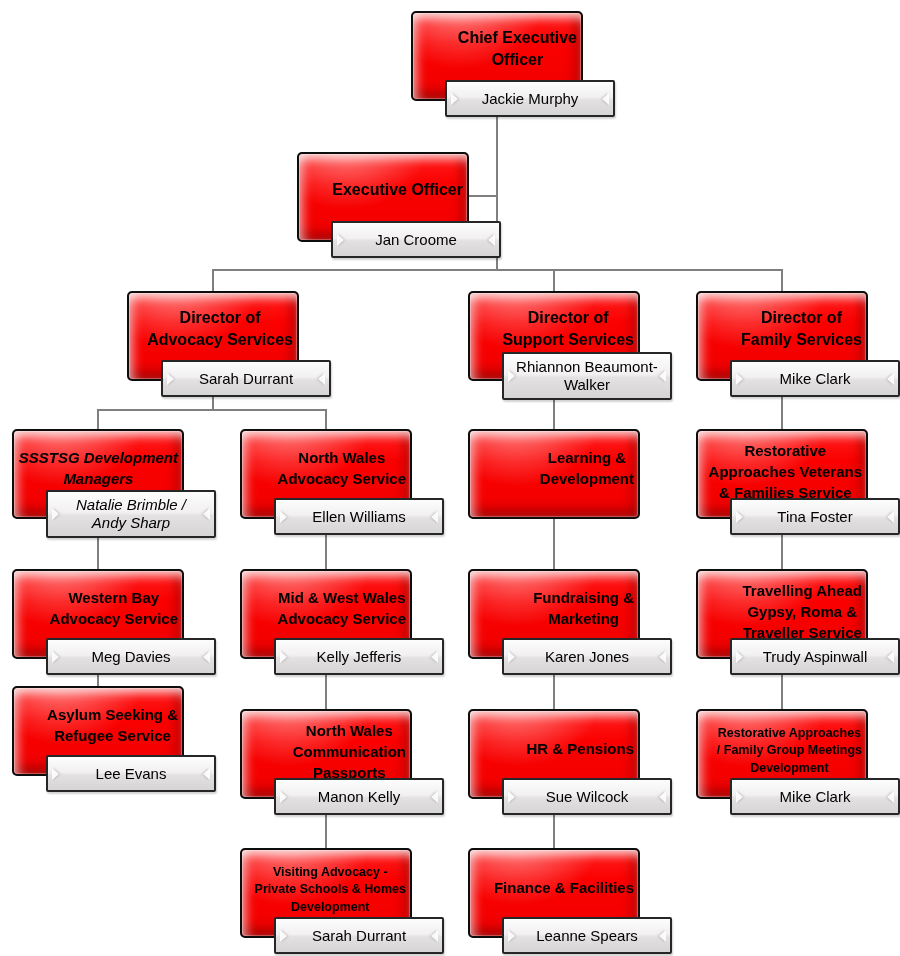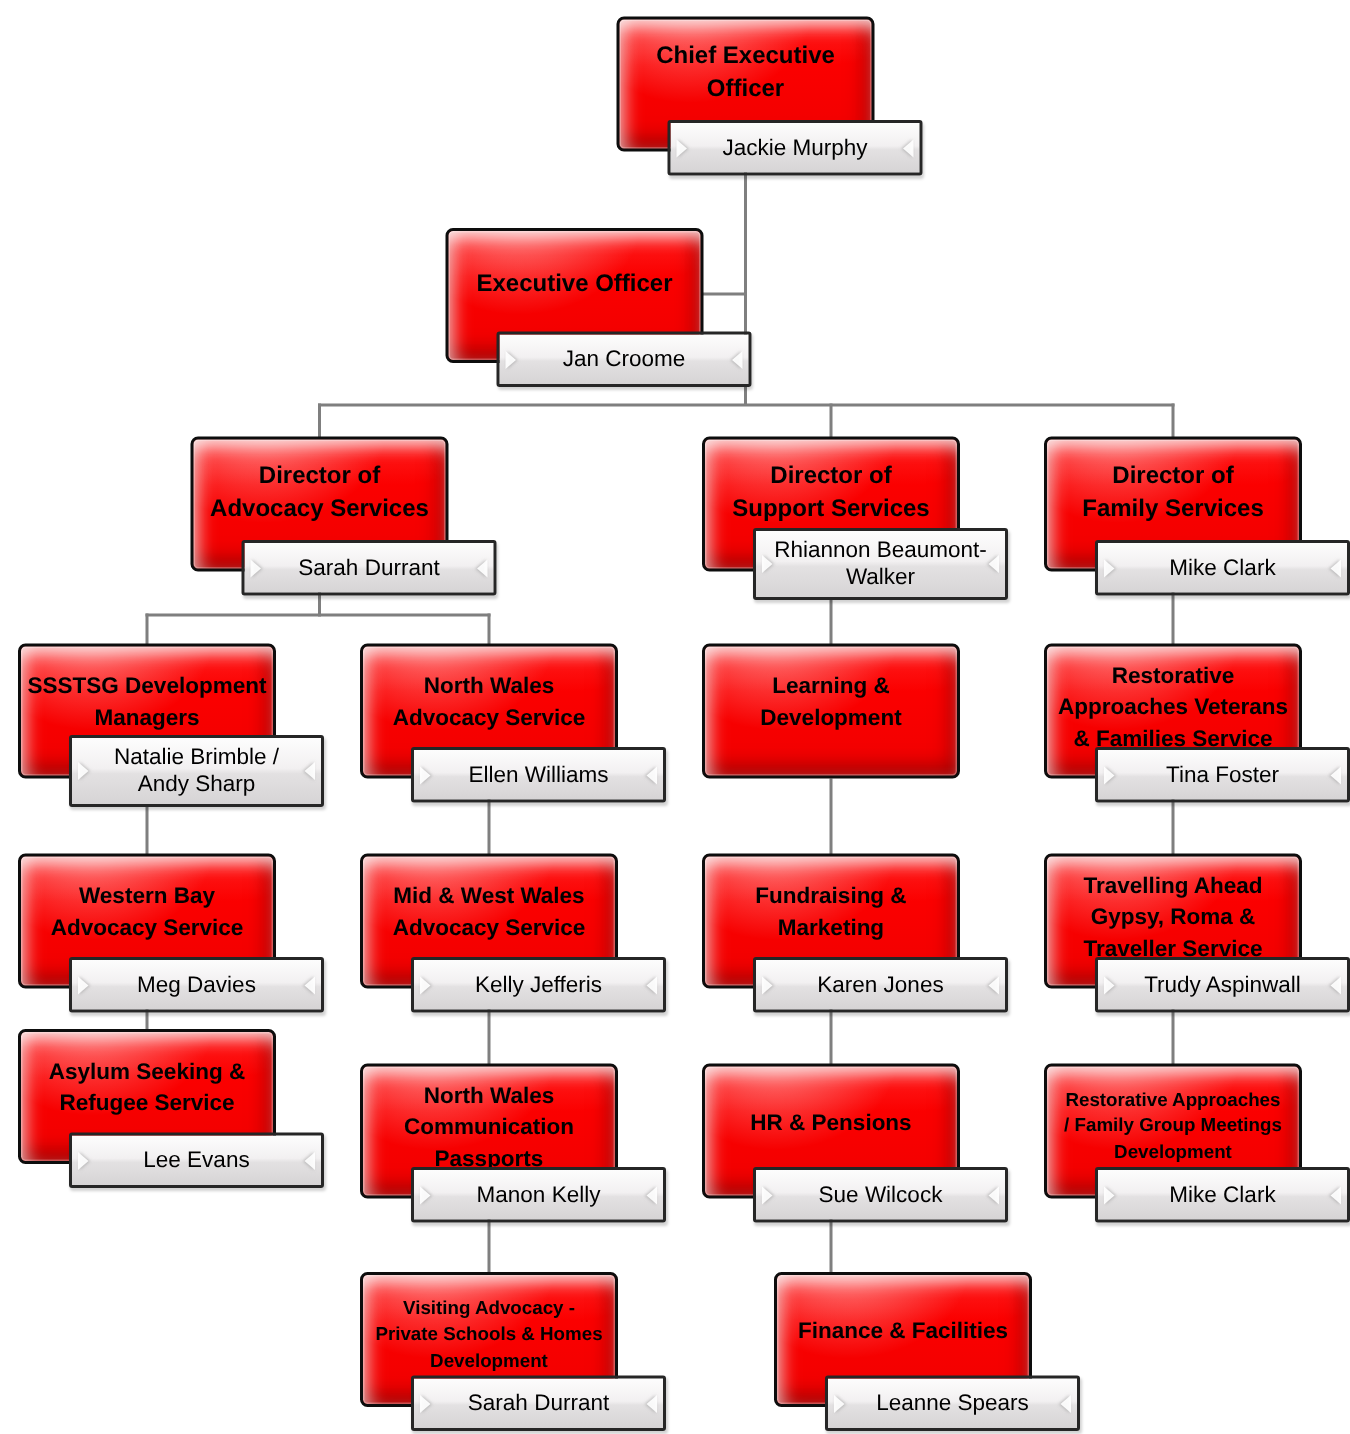--- a/index.html
+++ b/index.html
@@ -28,21 +28,21 @@
       radial-gradient(ellipse at 28% -10%, rgba(255,255,255,.45), rgba(255,255,255,0) 48%),
       linear-gradient(180deg,#ff1f1f 0%, #fb0000 35%, #f00000 100%);
     border:2.5px solid var(--box-border);
     border-radius:5px;
     box-shadow:
       inset 0 0 0 1px rgba(255,255,255,.25),
       inset 0 9px 10px -4px rgba(255,255,255,.75),
       inset 9px 0 10px -4px rgba(255,255,255,.50),
       inset -10px 0 12px -4px rgba(150,0,0,.55),
       inset 0 -11px 12px -4px rgba(125,0,0,.60);
-    display:flex;align-items:center;justify-content:center;
+    display:flex;align-items:center;justify-content:flex-end;
     text-align:center;
     padding:2px 4px 14px 4px;
     box-sizing:border-box;
   }
   .box span{
     white-space:pre-line;
     font-weight:bold;
     font-size:15px;line-height:21px;
     color:var(--title-text);
   }
@@ -81,34 +81,34 @@
     border-right:7px solid rgba(255,255,255,.92);
     filter:drop-shadow(-1px 0 1px rgba(130,130,130,.5));
   }
   .tag2 .tag{top:61px;height:40px;}
   
   .n-ceo{left:411px;top:11px;}
   .n-eo{left:297px;top:152px;}
   .n-dir-advocacy{left:127px;top:291px;}
   .n-dir-support{left:468px;top:291px;}
   .n-dir-family{left:696px;top:291px;}
-  .n-ssstsg{left:12px;top:429px;}
+  .n-ssstsg{left:12px;top:429px;font-style:italic;}
   .n-nw-advocacy{left:240px;top:429px;}
   .n-learning{left:468px;top:429px;}
   .n-rest-vets{left:696px;top:429px;}
   .n-western{left:12px;top:569px;}
   .n-midwest{left:240px;top:569px;}
   .n-fundraising{left:468px;top:569px;}
   .n-travelling{left:696px;top:569px;}
   .n-asylum{left:12px;top:686px;}
   .n-nwcomm{left:240px;top:709px;}
   .n-hr{left:468px;top:709px;}
   .n-rest-fgm{left:696px;top:709px;}
   .n-visiting{left:240px;top:848px;text-decoration:underline;}
-  .n-finance{left:468px;top:848px;margin-left:48px;}
+  .n-finance{left:468px;top:848px;}
 </style>
 </head>
 <body>
 
 <div class="canvas">
 
   <div class="ln v" style="left:496px;top:103px;height:167px"></div>
   <div class="ln h" style="left:468px;top:195px;width:30px"></div>
   <div class="ln h" style="left:212px;top:269px;width:571px"></div>
   <div class="ln v" style="left:212px;top:269px;height:23px"></div>

